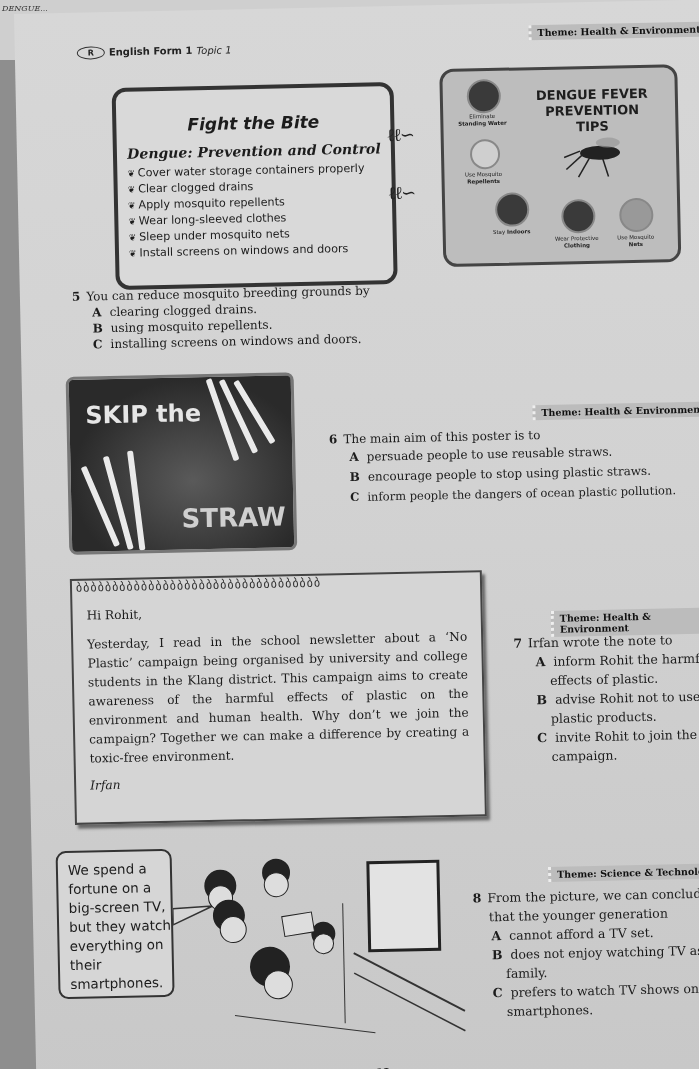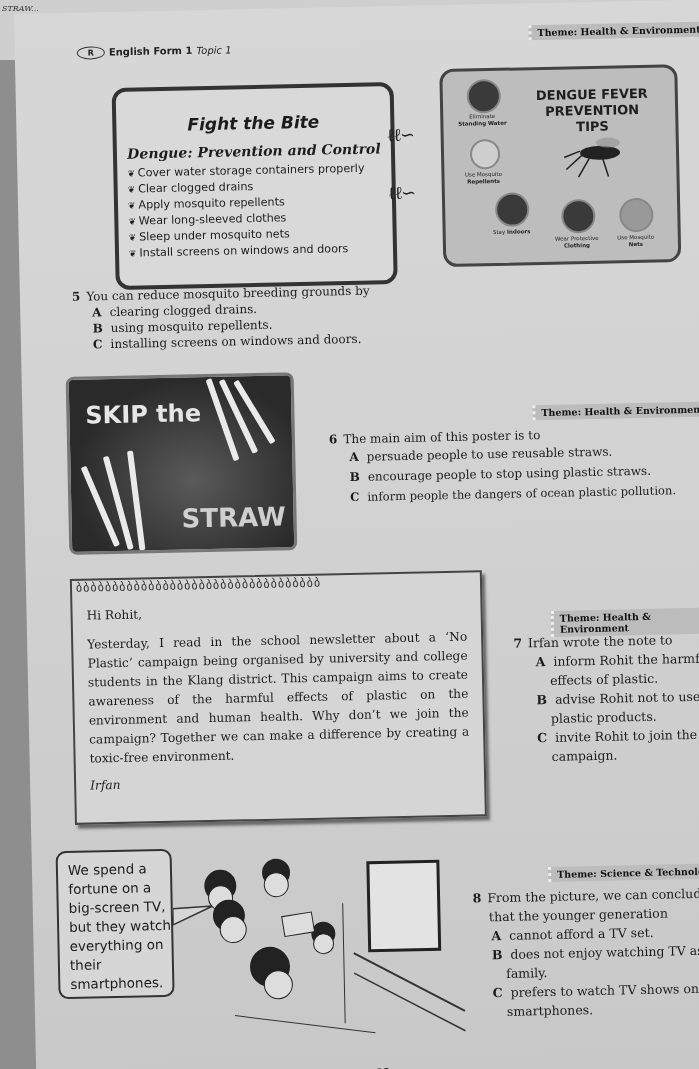--- a/index.html
+++ b/index.html
@@ -33,21 +33,21 @@
   .note{left:44px;top:566px;width:408px;height:242px;background:#d5d5d5;border:2px solid #444;box-shadow:3px 4px 3px #666;}
   .spiral{font-family:"DejaVu Sans",sans-serif;font-size:12px;letter-spacing:1px;color:#333;white-space:nowrap;overflow:hidden;padding:0 4px;}
   .note p{margin:0;padding:0 14px;font-size:12.2px;line-height:19px;text-align:justify;}
   .bubble{left:24px;top:838px;width:116px;height:148px;border:2px solid #333;border-radius:10px;background:#d6d6d6;font-family:"DejaVu Sans",sans-serif;font-size:13.5px;line-height:19px;padding:8px 0 0 10px;box-sizing:border-box;}
   .pgnum{left:340px;top:1060px;font-family:"DejaVu Sans",sans-serif;font-size:10px;font-weight:bold;}
 </style>
 </head>
 <body>
 
 <div class="underpage"></div>
-<div class="abs" style="left:2px;top:4px;font-size:8px;font-style:italic;color:#333;">STRAW...</div>
+<div class="abs" style="left:2px;top:4px;font-size:8px;font-style:italic;color:#333;">DENGUE...</div>
 
 <div class="page">
 
   <div class="abs header">
     <span class="brand">R</span><span>English Form 1</span><span class="topic">Topic 1</span>
   </div>
 
   <div class="abs theme" style="left:514px;top:22px;">Theme: Health &amp; Environment</div>
 
   <div class="abs box1">

